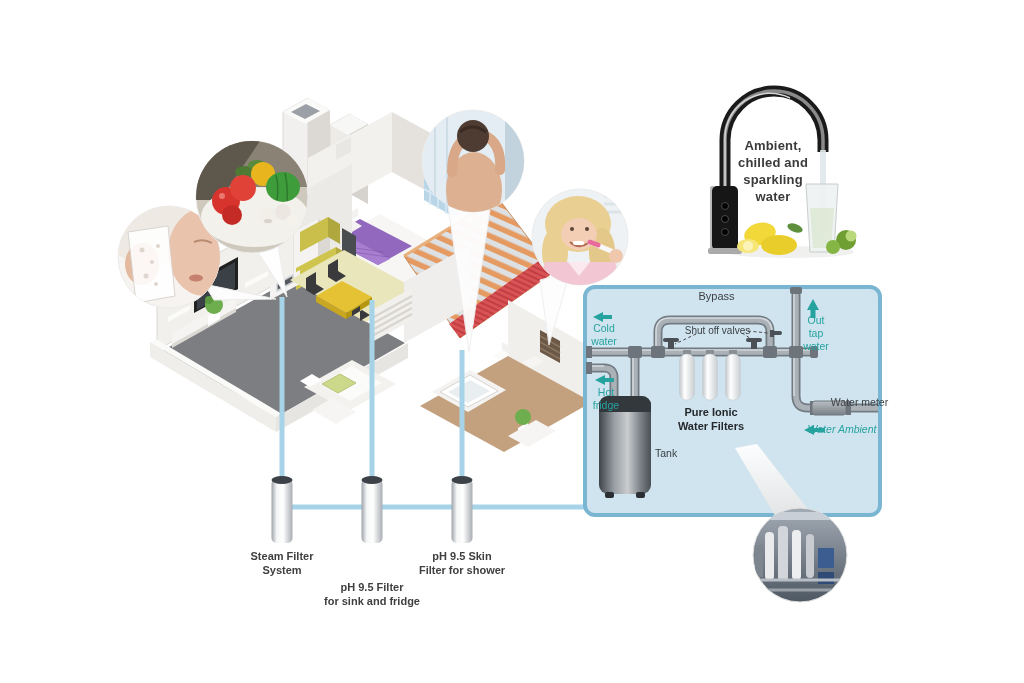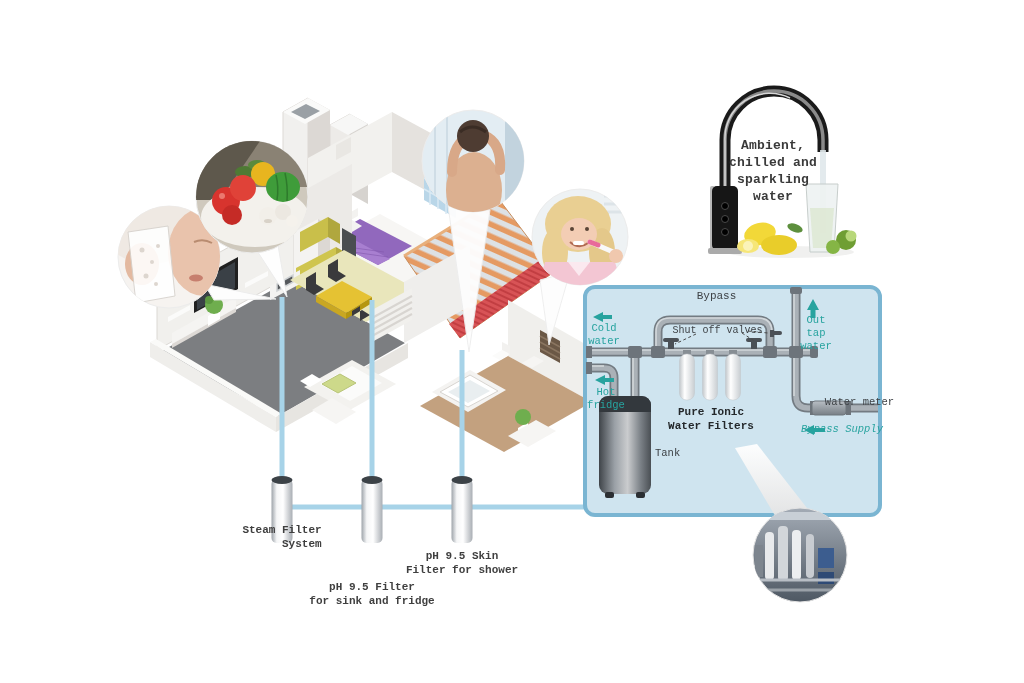--- a/index.html
+++ b/index.html
@@ -1,17 +1,17 @@
 <!DOCTYPE html>
 <html><head>
 <meta charset="utf-8">
 <style>
   html,body{margin:0;padding:0;background:#ffffff;}
   #stage{position:relative;width:1012px;height:683px;background:#ffffff;overflow:hidden;
-         font-family:Liberation Mono, monospace;}
+         font-family:Liberation Sans, sans-serif;}
   #art{position:absolute;left:0;top:0;}
   .lbl{position:absolute;white-space:pre-line;color:#3c4043;transform:translateX(-50%);
        text-align:center;line-height:1.25;}
   .lbl.left{transform:none;text-align:left;}
   .faucet-cap{font-size:13px;line-height:1.3;color:#3a3a3a;font-weight:bold;letter-spacing:.2px;}
   .filter-lbl{font-size:11px;font-weight:bold;color:#3f3f3f;line-height:1.3;}
   .sch{font-size:10.5px;}
   .sch.dark{color:#3d4145;padding-left:7px;}
   .sch.teal{color:#27a39f;}
   .sch.italic{font-style:italic;}
@@ -429,35 +429,35 @@
       <line x1="753" y1="590" x2="847" y2="590" stroke="#9aa1a8" stroke-width="3"></line>
     </g>
   </g>
 </svg>
 
   <div class="lbl faucet-cap" style="left:773px;top:138px;">Ambient,
 chilled and
 sparkling
 water</div>
 
-  <div class="lbl filter-lbl" style="left:282px;top:523px;text-align:right;">Steam Filter
+  <div class="lbl filter-lbl" style="left:282px;top:549px;">Steam Filter
 System</div>
   <div class="lbl filter-lbl" style="left:372px;top:580px;">pH 9.5 Filter
 for sink and fridge</div>
   <div class="lbl filter-lbl" style="left:462px;top:549px;">pH 9.5 Skin
 Filter for shower</div>
 
   <div class="lbl sch dark" style="left:713px;top:290px;font-size:11px;">Bypass</div>
   <div class="lbl sch dark" style="left:714px;top:325px;font-size:10px;">Shut off valves</div>
   <div class="lbl sch teal" style="left:604px;top:322px;">Cold
 water</div>
   <div class="lbl sch teal" style="left:606px;top:386px;">Hot
 fridge</div>
   <div class="lbl sch teal" style="left:816px;top:314px;">Out
 tap
 water</div>
   <div class="lbl sch dark" style="left:829px;top:396px;margin-left:27px;">Water meter</div>
-  <div class="lbl sch teal italic" style="left:842px;top:423px;">Bypass Supply</div>
+  <div class="lbl sch teal italic" style="left:842px;top:423px;">Water Ambient</div>
   <div class="lbl sch dark left" style="left:648px;top:447px;">Tank</div>
   <div class="lbl sch boldt" style="left:711px;top:406px;">Pure Ionic
 Water Filters</div>
 
 </div>
 
 </body></html>

